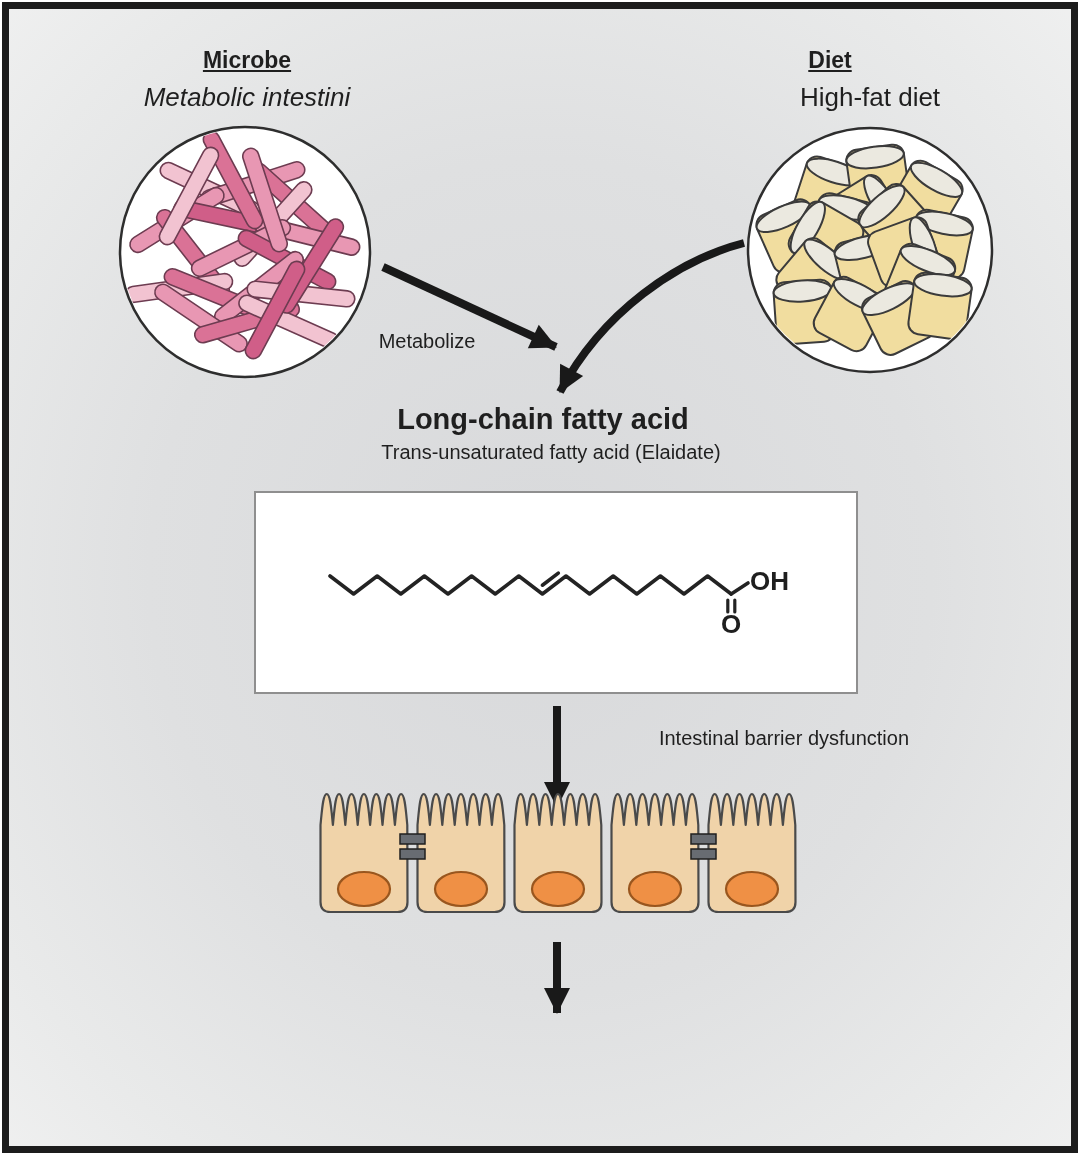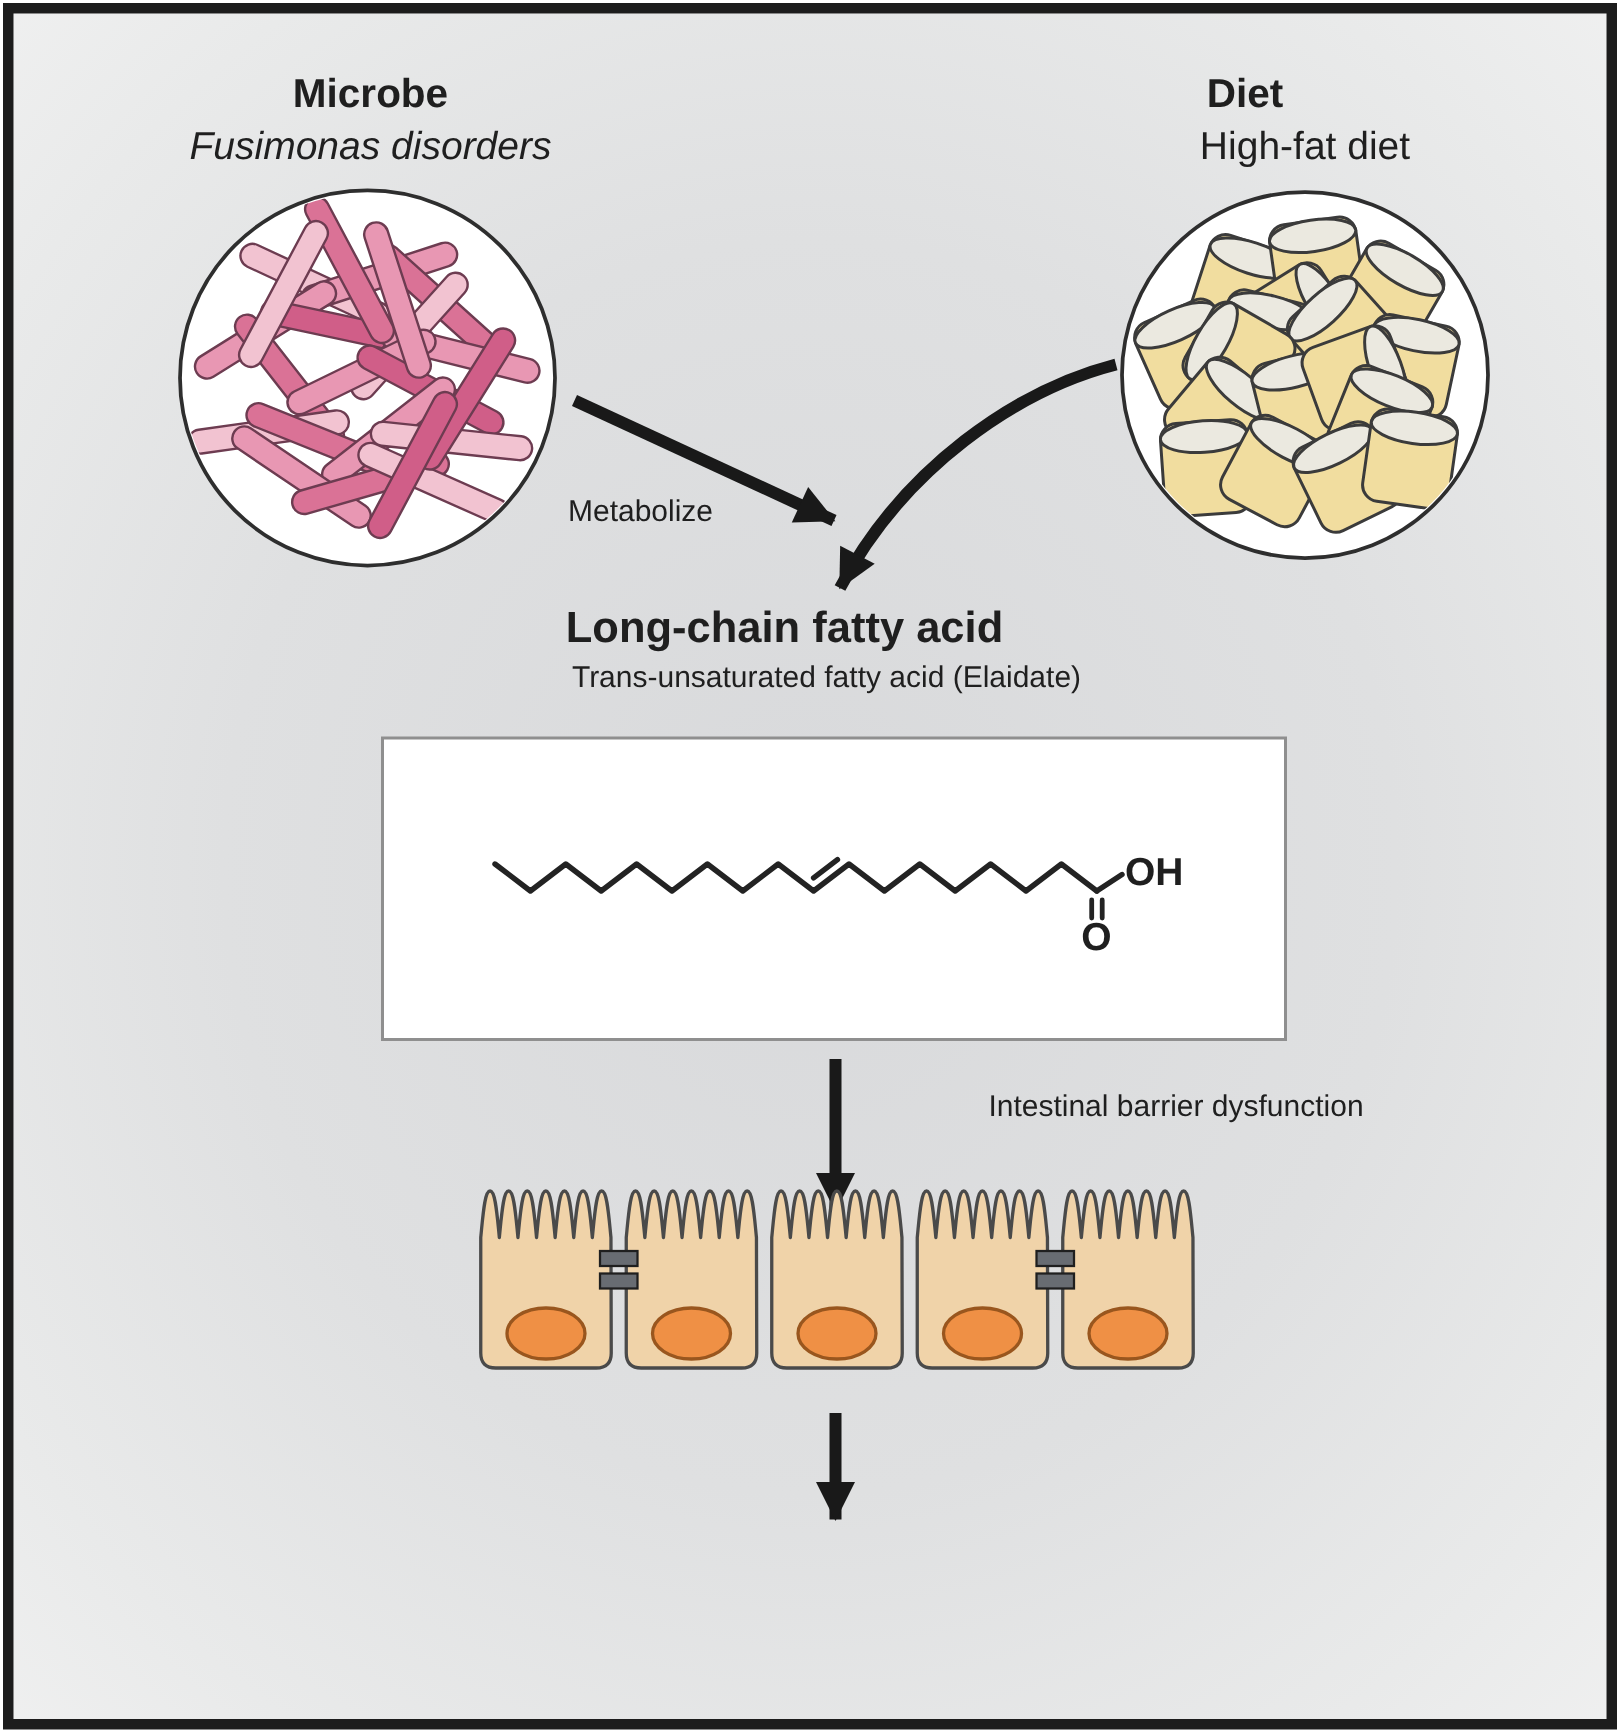--- a/index.html
+++ b/index.html
@@ -9,27 +9,27 @@
   }
   .frame{
     position:absolute;inset:2px;border:7px solid #1c1c1c;
     background:radial-gradient(ellipse 92% 92% at 50% 50%,
       #d8d9db 0%, #dfe0e1 40%, #e9eaea 65%, #f5f5f5 90%, #fcfcfc 100%);
   }
   .art{position:absolute;left:0;top:0;width:1080px;height:1155px;}
   .lbl{position:absolute;transform:translateX(-50%);white-space:nowrap;line-height:1.1;}
   .t-bold{font-weight:bold;}
   .t-italic{font-style:italic;}
-  .fs27{font-size:27px;} .fs26{font-size:26px;} .fs28{font-size:20px;} .fs29{font-size:29px;}
+  .fs27{font-size:23px;text-decoration:underline;} .fs26{font-size:26px;} .fs28{font-size:20px;} .fs29{font-size:29px;}
   .microbe-title{left:247px;top:48px;}
   .microbe-sub{left:247px;top:83px;}
   .diet-title{left:830px;top:48px;}
   .diet-sub{left:870px;top:83px;}
   .metabolize{left:427px;top:330px;}
-  .lcfa-title{left:523px;top:404px;}
+  .lcfa-title{left:543px;top:404px;}
   .lcfa-sub{left:551px;top:441px;}
   .barrier{left:784px;top:727px;}
   .out1{left:557px;top:1040px;}
   .out2{left:557px;top:1078px;}
 </style>
 </head>
 <body>
 
 <div class="canvas">
   <div class="frame"></div>
@@ -142,20 +142,20 @@
       <g fill="#686c72" stroke="#1f1f1f" stroke-width="1.5">
         <rect x="400" y="834" width="25" height="10"></rect>
         <rect x="400" y="849" width="25" height="10"></rect>
         <rect x="691" y="834" width="25" height="10"></rect>
         <rect x="691" y="849" width="25" height="10"></rect>
       </g>
     </g>
   </svg>
 
   <div class="lbl microbe-title t-bold fs27">Microbe</div>
-  <div class="lbl microbe-sub t-italic fs26">Fusimonas disorders</div>
+  <div class="lbl microbe-sub t-italic fs26">Metabolic intestini</div>
   <div class="lbl diet-title t-bold fs27">Diet</div>
   <div class="lbl diet-sub fs26">High-fat diet</div>
   <div class="lbl metabolize fs28">Metabolize</div>
   <div class="lbl lcfa-title t-bold fs29">Long-chain fatty acid</div>
   <div class="lbl barrier fs28">Intestinal barrier dysfunction</div>
   <div class="lbl lcfa-sub fs28">Trans-unsaturated fatty acid (Elaidate)</div>
 </div>
 
 </body></html>

